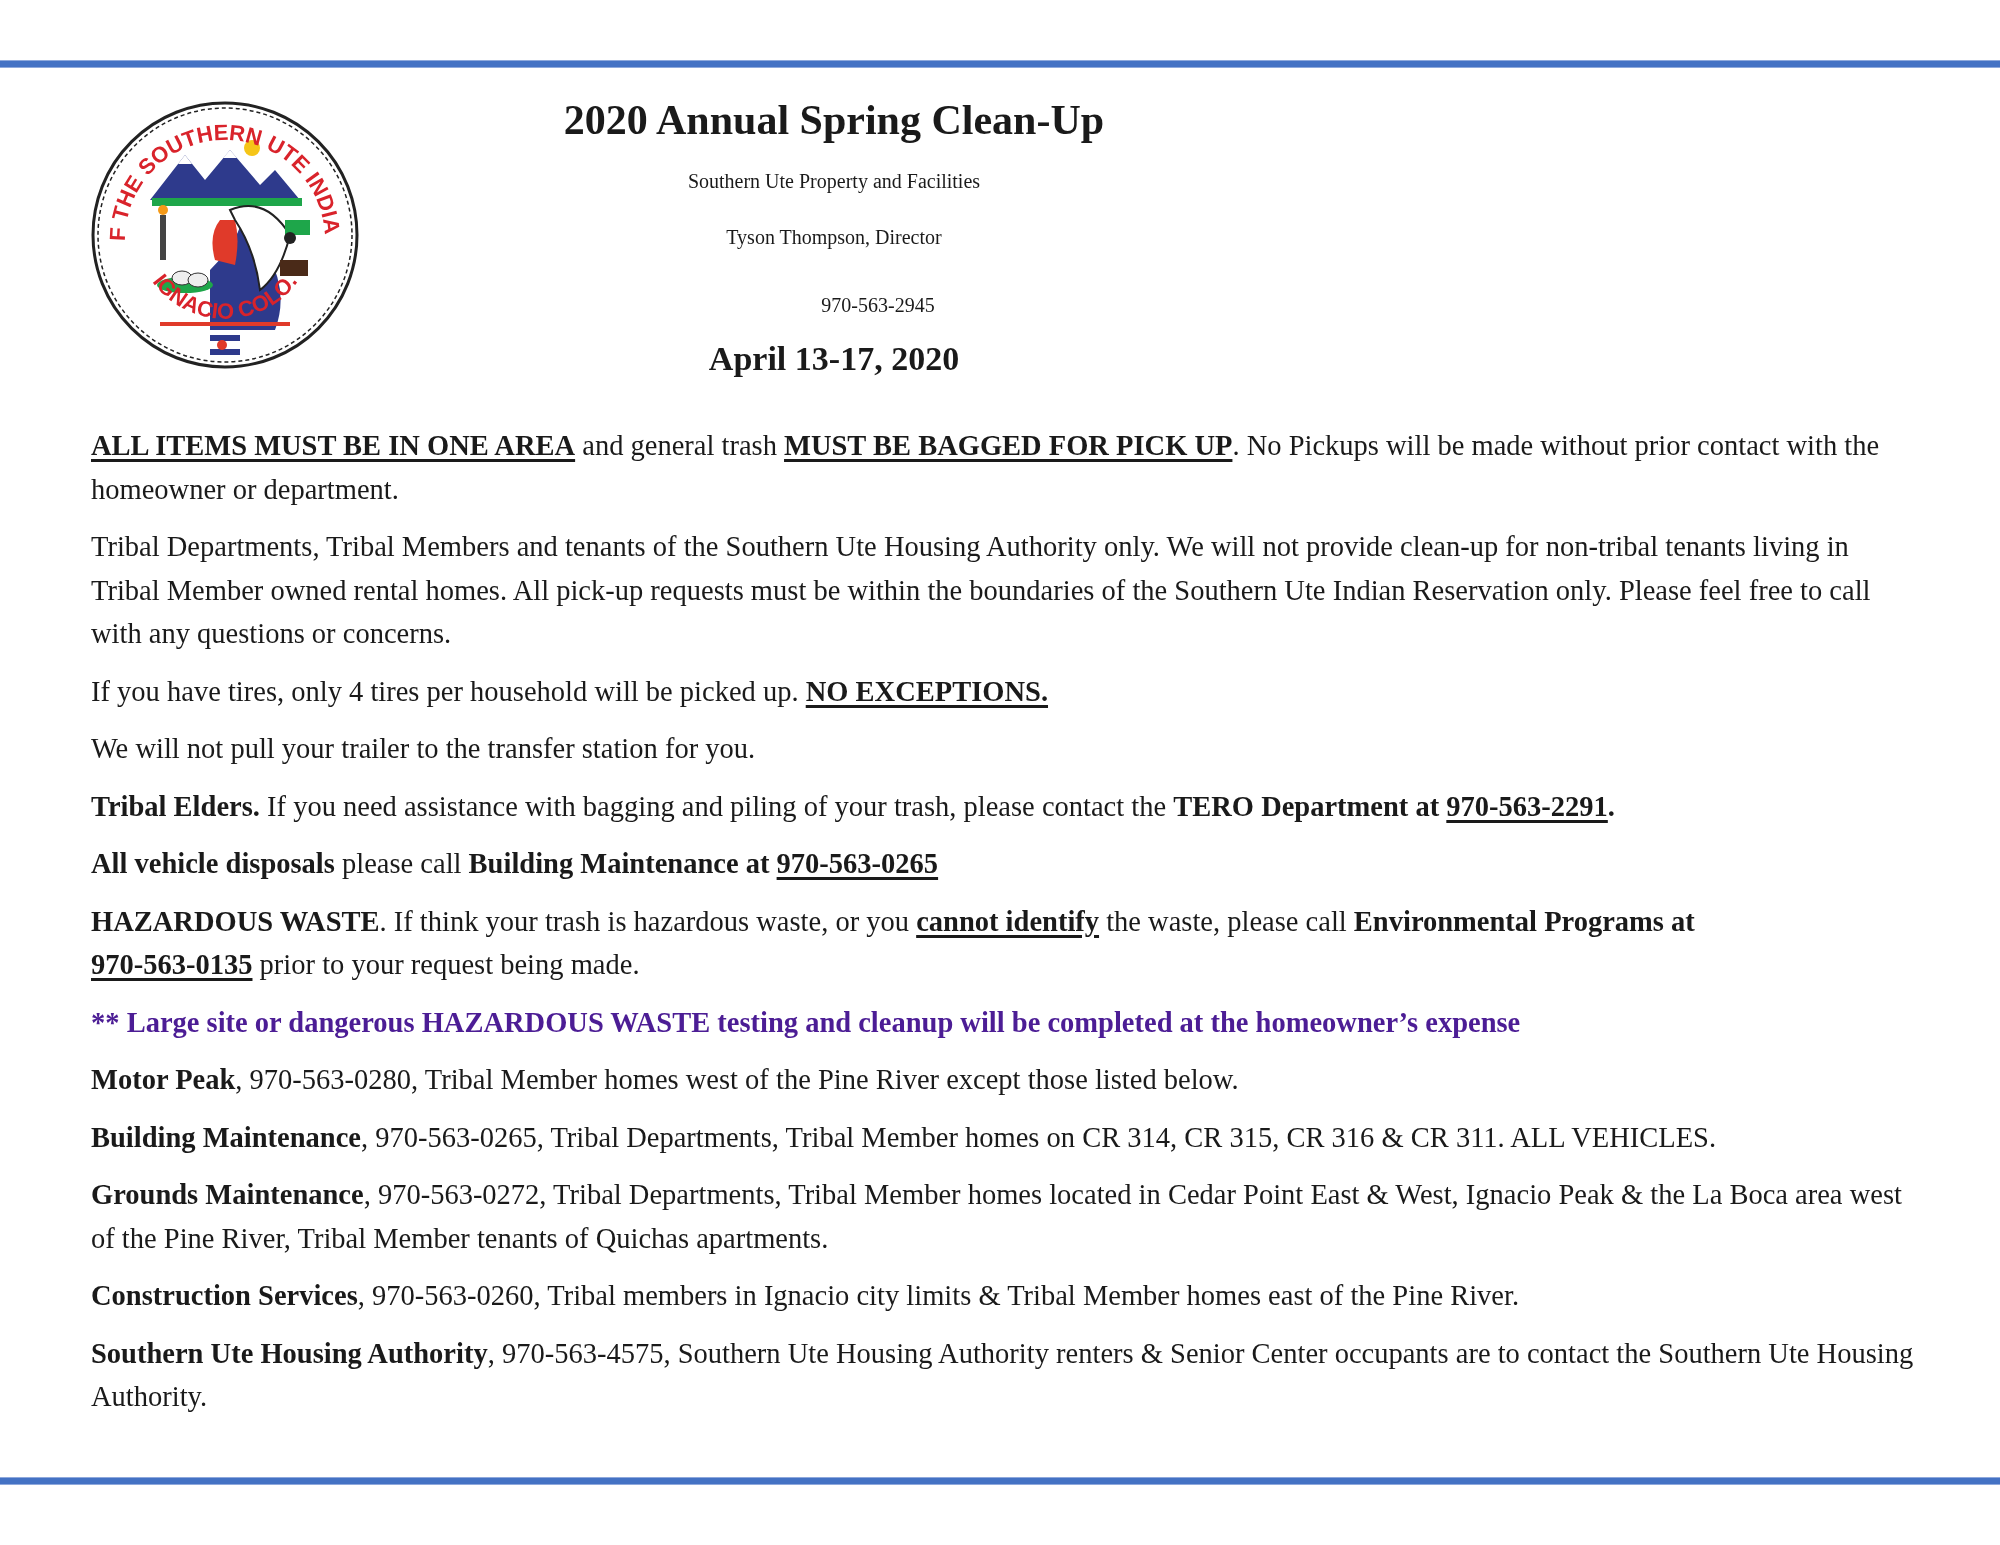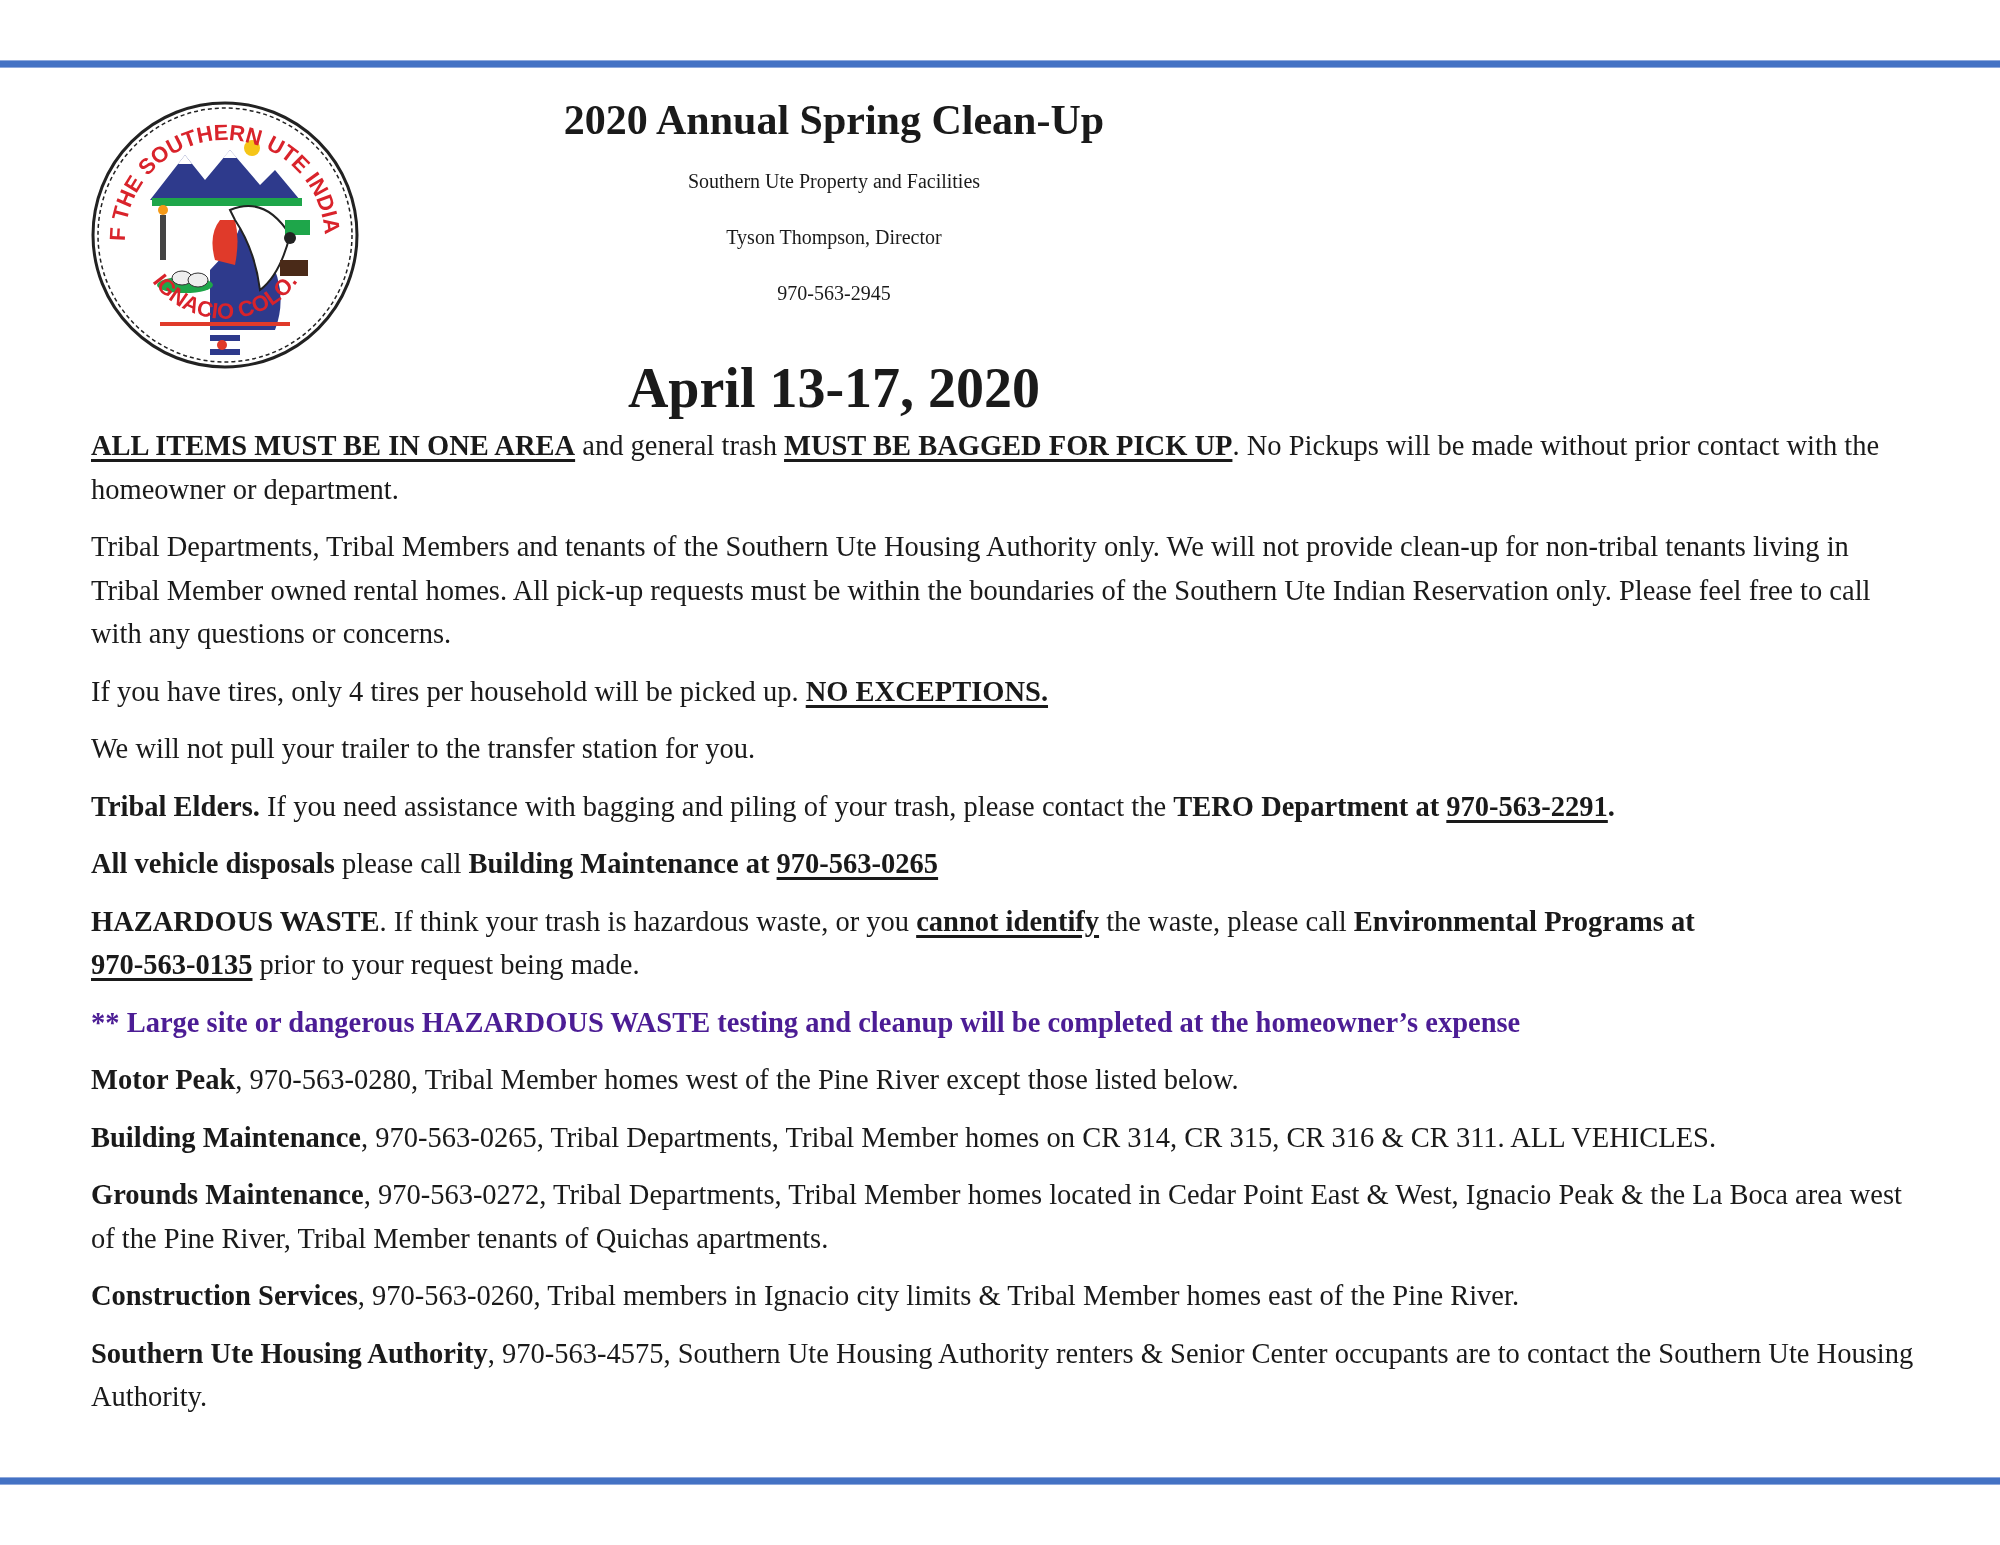--- a/index.html
+++ b/index.html
@@ -8,22 +8,22 @@
   .rule { position: absolute; left: 0; width: 2000px; height: 8px; background: #4472c4;
           border-top: 1px solid #8fa9dc; border-bottom: 1px solid #8fa9dc; box-sizing: border-box; }
   .rule.top { top: 60px; }
   .rule.bottom { top: 1477px; }
   .seal { position: absolute; left: 90px; top: 100px; width: 270px; height: 270px; }
   .header { position: absolute; left: 0; width: 1668px; text-align: center; }
   .title { top: 96px; font-size: 42px; font-weight: bold; }
   .sub { font-size: 20px; }
   .sub1 { top: 170px; }
   .sub2 { top: 226px; }
-  .sub3 { top: 282px; }
-  .date { top: 356px; font-size: 56px; font-weight: bold; }
+  .sub3 { top: 294px; padding-left: 44px; }
+  .date { top: 340px; font-size: 34px; font-weight: bold; }
   .body { position: absolute; left: 91px; top: 424px; width: 1830px; font-size: 28.5px; line-height: 43.5px; }
   .body p { margin: 0 0 14px 0; }
   b { font-weight: bold; }
   u { text-decoration: underline; text-decoration-thickness: 3px; text-underline-offset: 4px; }
   .red { color: #4c1d95; font-weight: bold; }
 </style>
 </head>
 <body>
 
 <div class="rule top"></div>

